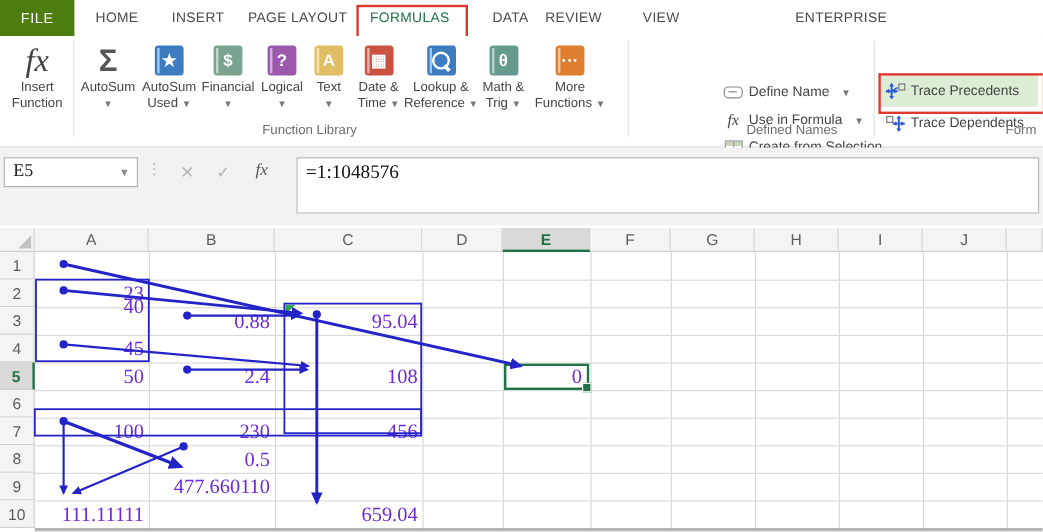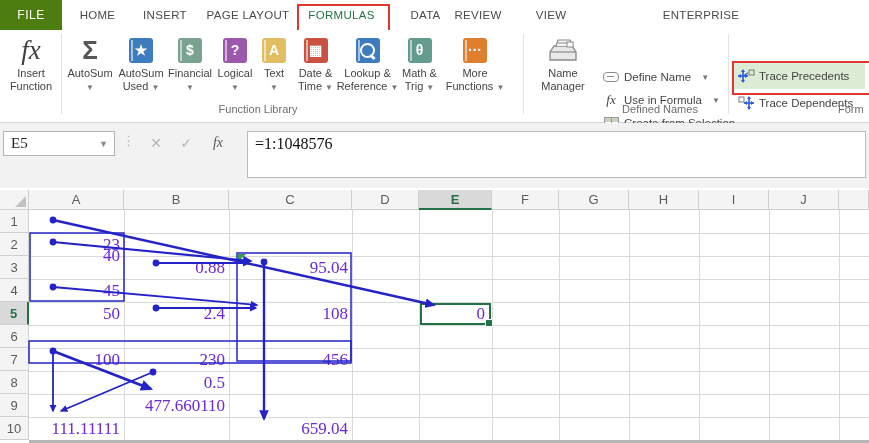--- a/index.html
+++ b/index.html
@@ -181,35 +181,20 @@
           <span class="book" style="background:#dd7f2e">···</span>
         </div>
         <div class="lbl">
           <div>More</div>
           <div>Functions <span class="drop">▼</span></div>
         </div>
       </div>
     </div>
   <div class="grouplbl" style="left:63px;width:390px">Function Library</div>
 
-  <div class="bigbtn" style="left:528px;width:70px">
-    <div class="ic">
-      <svg width="34" height="28" viewBox="0 0 34 28">
-        <path d="M8 10 L26 10 L30 16 L30 24 L4 24 L4 16 Z" fill="#e8e8e8" stroke="#8a8a8a" stroke-width="1.3"></path>
-        <path d="M10 10 L12 4 L24 4 L27 10" fill="#f5f5f5" stroke="#8a8a8a" stroke-width="1.2"></path>
-        <path d="M12 7 L22 7" stroke="#8a8a8a" stroke-width="1"></path>
-        <rect x="21" y="6" width="6" height="5" fill="#fff" stroke="#8a8a8a" stroke-width="1"></rect>
-        <path d="M4 16 L30 16" stroke="#8a8a8a" stroke-width="1.2"></path>
-      </svg>
-    </div>
-    <div class="lbl">
-      <div>Name</div>
-      <div>Manager</div>
-    </div>
-  </div>
   <div id="dn-rows">
       <div class="smallrow" style="left: 602px; top: 36px;">
         <span class="sic">
           <span class="tagic"></span>
         </span>
         <span>Define Name</span>
         <span class="drop" style="margin-left:10px">▼</span>
       </div>
       <div class="smallrow" style="left: 602px; top: 59px;">
         <span class="sic">

